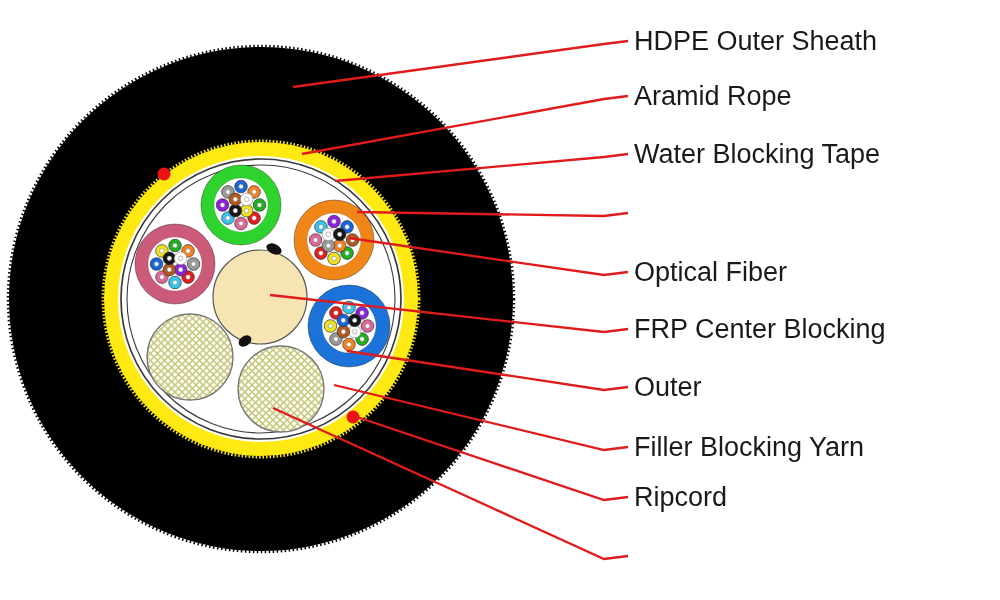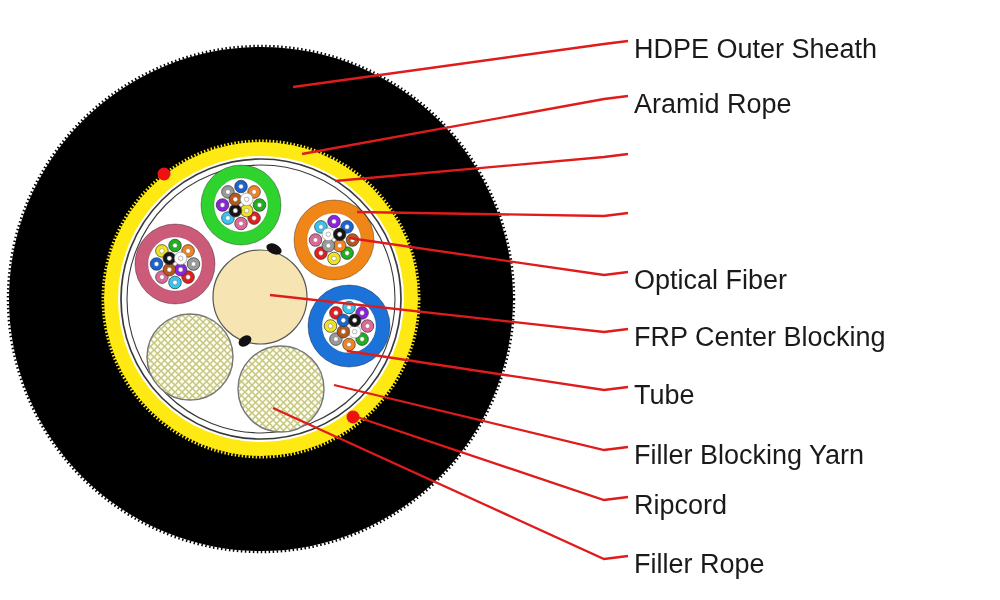--- a/index.html
+++ b/index.html
@@ -12,21 +12,20 @@
   }
   .stage svg{position:absolute;left:0;top:0;}
   .labels{position:absolute;left:0;top:0;width:1000px;height:600px;pointer-events:none;}
   .label{
     position:absolute;
     left:634px;
     height:32px;line-height:32px;
     font-size:27px;
     color:#1a1a1a;
     white-space:nowrap;
-    margin-top:8px;
   }
 </style>
 </head>
 <body>
 
 <div class="stage">
     <svg width="1000" height="600">
       <defs>
         <pattern id="hatch" width="7" height="7" patternUnits="userSpaceOnUse">
           <rect x="0" y="0" width="7" height="7" fill="#fdfdf3"></rect>
@@ -269,20 +268,20 @@
       <polyline points="349,238 604,275 628,272" fill="none" stroke="#e01b1b" stroke-width="2.3"></polyline>
       <polyline points="270,295 604,332 628,329" fill="none" stroke="#e01b1b" stroke-width="2.3"></polyline>
       <polyline points="347,351 604,390 628,387" fill="none" stroke="#e01b1b" stroke-width="2.3"></polyline>
       <polyline points="334,385 604,450 628,447" fill="none" stroke="#e01b1b" stroke-width="2.3"></polyline>
       <polyline points="357,417 604,500 628,497" fill="none" stroke="#e01b1b" stroke-width="2.3"></polyline>
       <polyline points="273,408 604,559 628,556" fill="none" stroke="#e01b1b" stroke-width="2.3"></polyline>
     </svg>
   <div class="labels">
     <div class="label" style="top:25px">HDPE Outer Sheath</div>
     <div class="label" style="top:80px">Aramid Rope</div>
+    <div class="label" style="top:138px">Water Blocking Tape</div>
     <div class="label" style="top:256px">Optical Fiber</div>
     <div class="label" style="top:313px">FRP Center Blocking</div>
-    <div class="label" style="top:371px">Tube</div>
+    <div class="label" style="top:371px">Outer</div>
     <div class="label" style="top:431px">Filler Blocking Yarn</div>
     <div class="label" style="top:481px">Ripcord</div>
-    <div class="label" style="top:540px">Filler Rope</div>
   </div>
 </div>
 
 </body></html>

